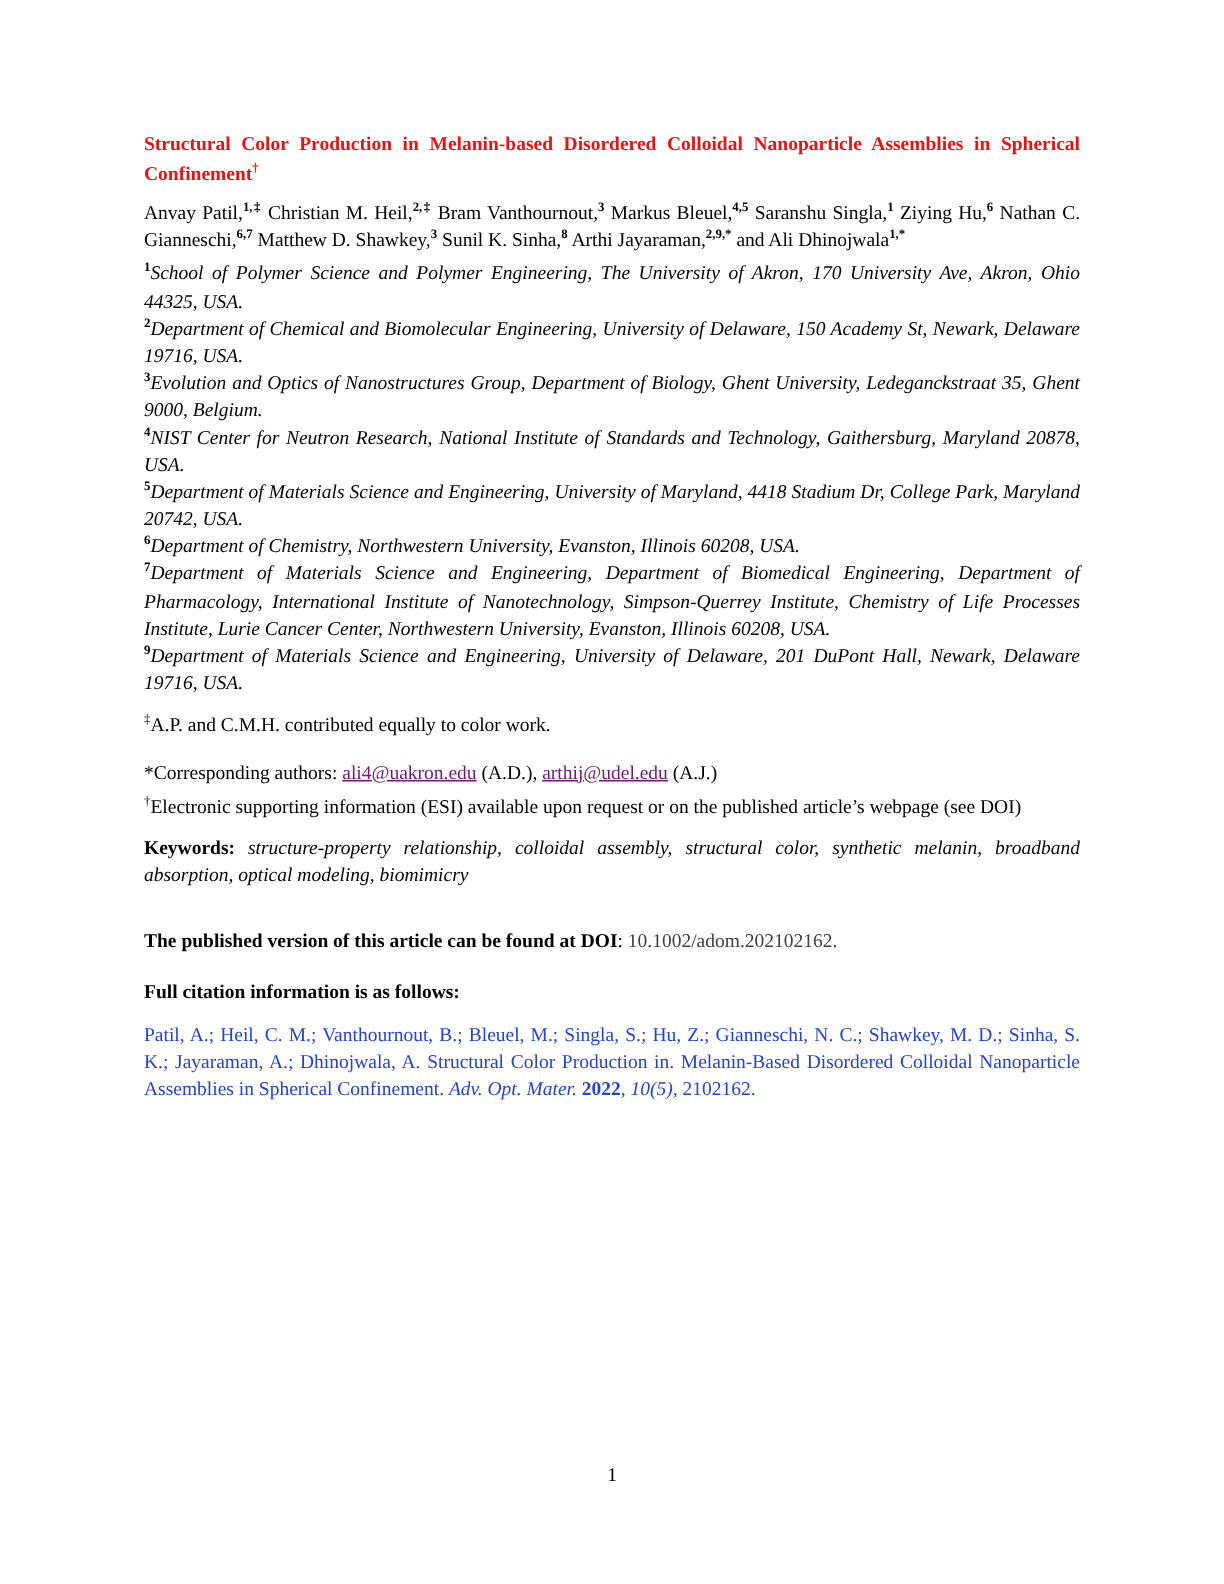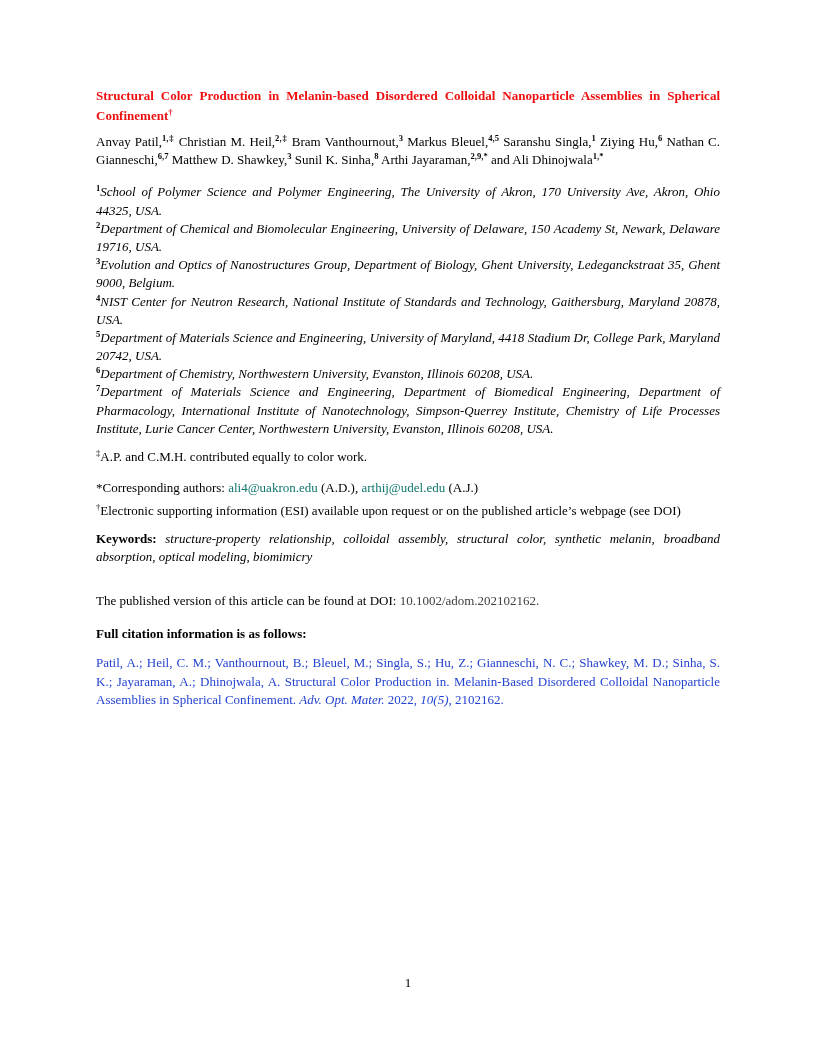--- a/index.html
+++ b/index.html
@@ -22,39 +22,40 @@
     font-size: 0.66em;
     line-height: 0;
     vertical-align: super;
   }
   .title {
     color: #ee1010;
     font-weight: bold;
     line-height: 1.5;
     margin-bottom: 8px;
   }
-  .authors { margin-bottom: 14px; }
+  .authors { margin-bottom: 4px; }
   .authors sup { font-weight: bold; }
   .affiliations { margin-bottom: 10px; }
   .affiliation .aff-num { font-weight: bold; font-style: normal; }
   .affiliation .aff-text { font-style: italic; }
   .note-equal { margin-bottom: 13px; }
   .note-corresponding { margin-bottom: 5px; }
   .note-esi { margin-bottom: 9px; }
   .keywords { margin-bottom: 26px; }
   .kw-label { font-weight: bold; }
   .kw-text { font-style: italic; }
   .doi-line { margin-bottom: 15px; }
-  .bold { font-weight: normal; }
+  .bold { font-weight: bold; }
   .italic { font-style: italic; }
   .red-text { color: #404040; }
   .citation-heading { font-weight: bold; margin-bottom: 11px; }
   .citation { color: #2443cf; }
   .link {
-    color: #0f766e;
+    color: #701a75;
+    text-decoration: underline;
     cursor: pointer;
   }
   .page-number {
     position: absolute;
     bottom: 64px;
     left: 0;
     width: 100%;
     text-align: center;
   }
 </style>
@@ -68,20 +69,21 @@
   <p class="authors"><span>Anvay Patil,<sup>1,‡</sup></span> <span>Christian M. Heil,<sup>2,‡</sup></span> <span>Bram Vanthournout,<sup>3</sup></span> <span>Markus Bleuel,<sup>4,5</sup></span> <span>Saranshu Singla,<sup>1</sup></span> <span>Ziying Hu,<sup>6</sup></span> <span>Nathan C. Gianneschi,<sup>6,7</sup></span> <span>Matthew D. Shawkey,<sup>3</sup></span> <span>Sunil K. Sinha,<sup>8</sup></span> <span>Arthi Jayaraman,<sup>2,9,*</sup></span> <span>and Ali Dhinojwala<sup>1,*</sup></span></p>
 
   <div class="affiliations">
       <p class="affiliation"><sup class="aff-num">1</sup><span class="aff-text">School of Polymer Science and Polymer Engineering, The University of Akron, 170 University Ave, Akron, Ohio 44325, USA.</span></p>
       <p class="affiliation"><sup class="aff-num">2</sup><span class="aff-text">Department of Chemical and Biomolecular Engineering, University of Delaware, 150 Academy St, Newark, Delaware 19716, USA.</span></p>
       <p class="affiliation"><sup class="aff-num">3</sup><span class="aff-text">Evolution and Optics of Nanostructures Group, Department of Biology, Ghent University, Ledeganckstraat 35, Ghent 9000, Belgium.</span></p>
       <p class="affiliation"><sup class="aff-num">4</sup><span class="aff-text">NIST Center for Neutron Research, National Institute of Standards and Technology, Gaithersburg, Maryland 20878, USA.</span></p>
       <p class="affiliation"><sup class="aff-num">5</sup><span class="aff-text">Department of Materials Science and Engineering, University of Maryland, 4418 Stadium Dr, College Park, Maryland 20742, USA.</span></p>
       <p class="affiliation"><sup class="aff-num">6</sup><span class="aff-text">Department of Chemistry, Northwestern University, Evanston, Illinois 60208, USA.</span></p>
       <p class="affiliation"><sup class="aff-num">7</sup><span class="aff-text">Department of Materials Science and Engineering, Department of Biomedical Engineering, Department of Pharmacology, International Institute of Nanotechnology, Simpson-Querrey Institute, Chemistry of Life Processes Institute, Lurie Cancer Center, Northwestern University, Evanston, Illinois 60208, USA.</span></p>
+      <p class="affiliation"><sup class="aff-num">9</sup><span class="aff-text">Department of Materials Science and Engineering, University of Delaware, 201 DuPont Hall, Newark, Delaware 19716, USA.</span></p>
     </div>
 
   <p class="note-equal"><sup>‡</sup><span>A.P. and C.M.H. contributed equally to color work.</span></p>
 
   <p class="note-corresponding"><span>*Corresponding authors: </span><a class="link">ali4@uakron.edu</a><span> (A.D.), </span><a class="link">arthij@udel.edu</a><span> (A.J.)</span></p>
 
   <p class="note-esi"><sup>†</sup><span>Electronic supporting information (ESI) available upon request or on the published article’s webpage (see DOI)</span></p>
 
   <p class="keywords"><span class="kw-label">Keywords:</span><span class="kw-text"> structure-property relationship, colloidal assembly, structural color, synthetic melanin, broadband absorption, optical modeling, biomimicry</span></p>
 

